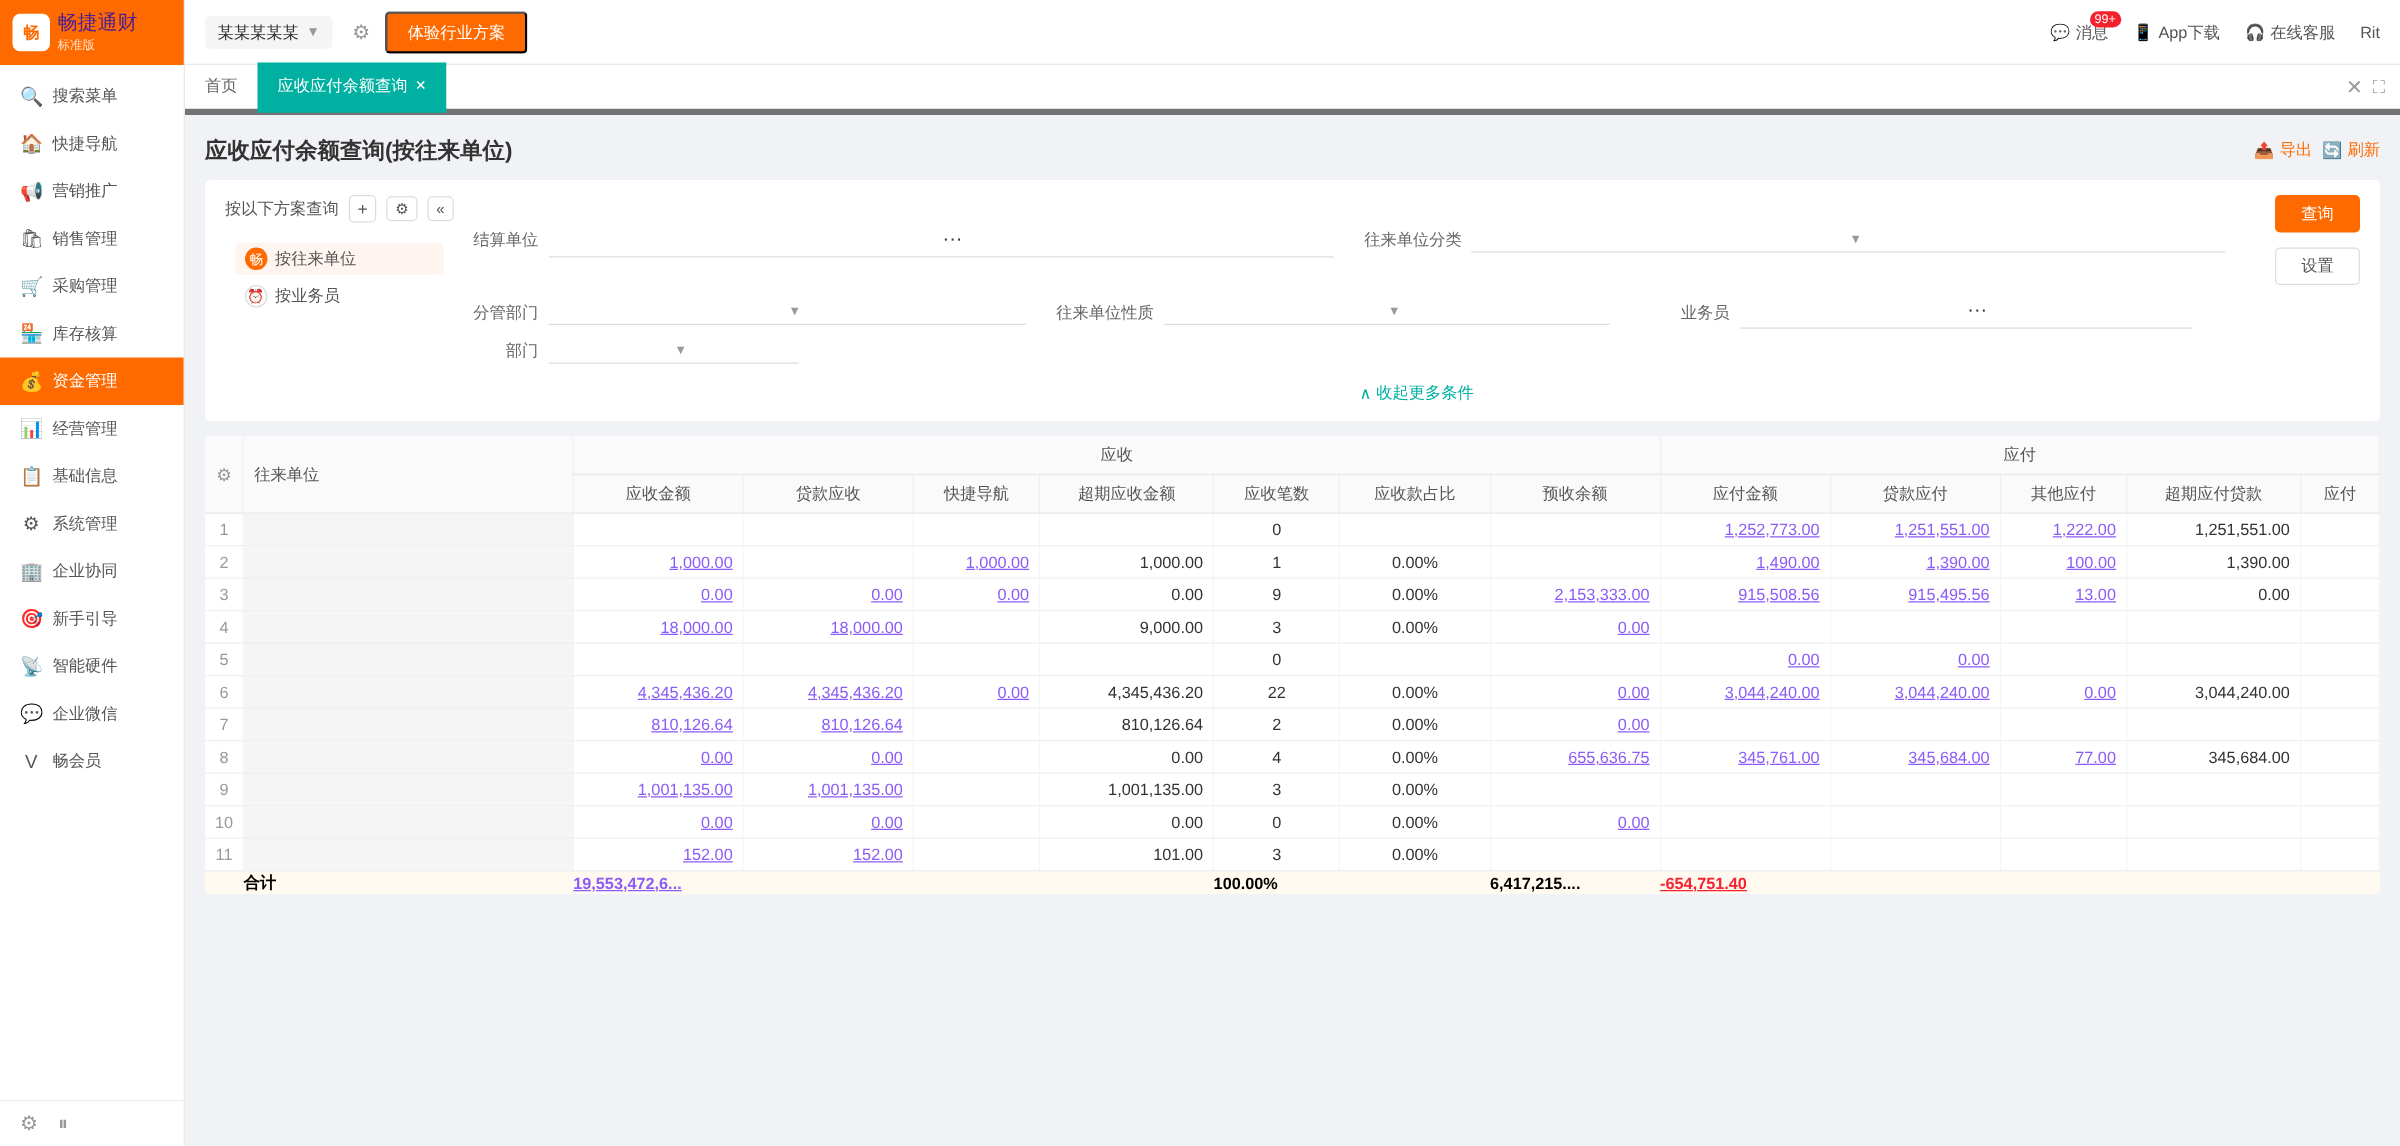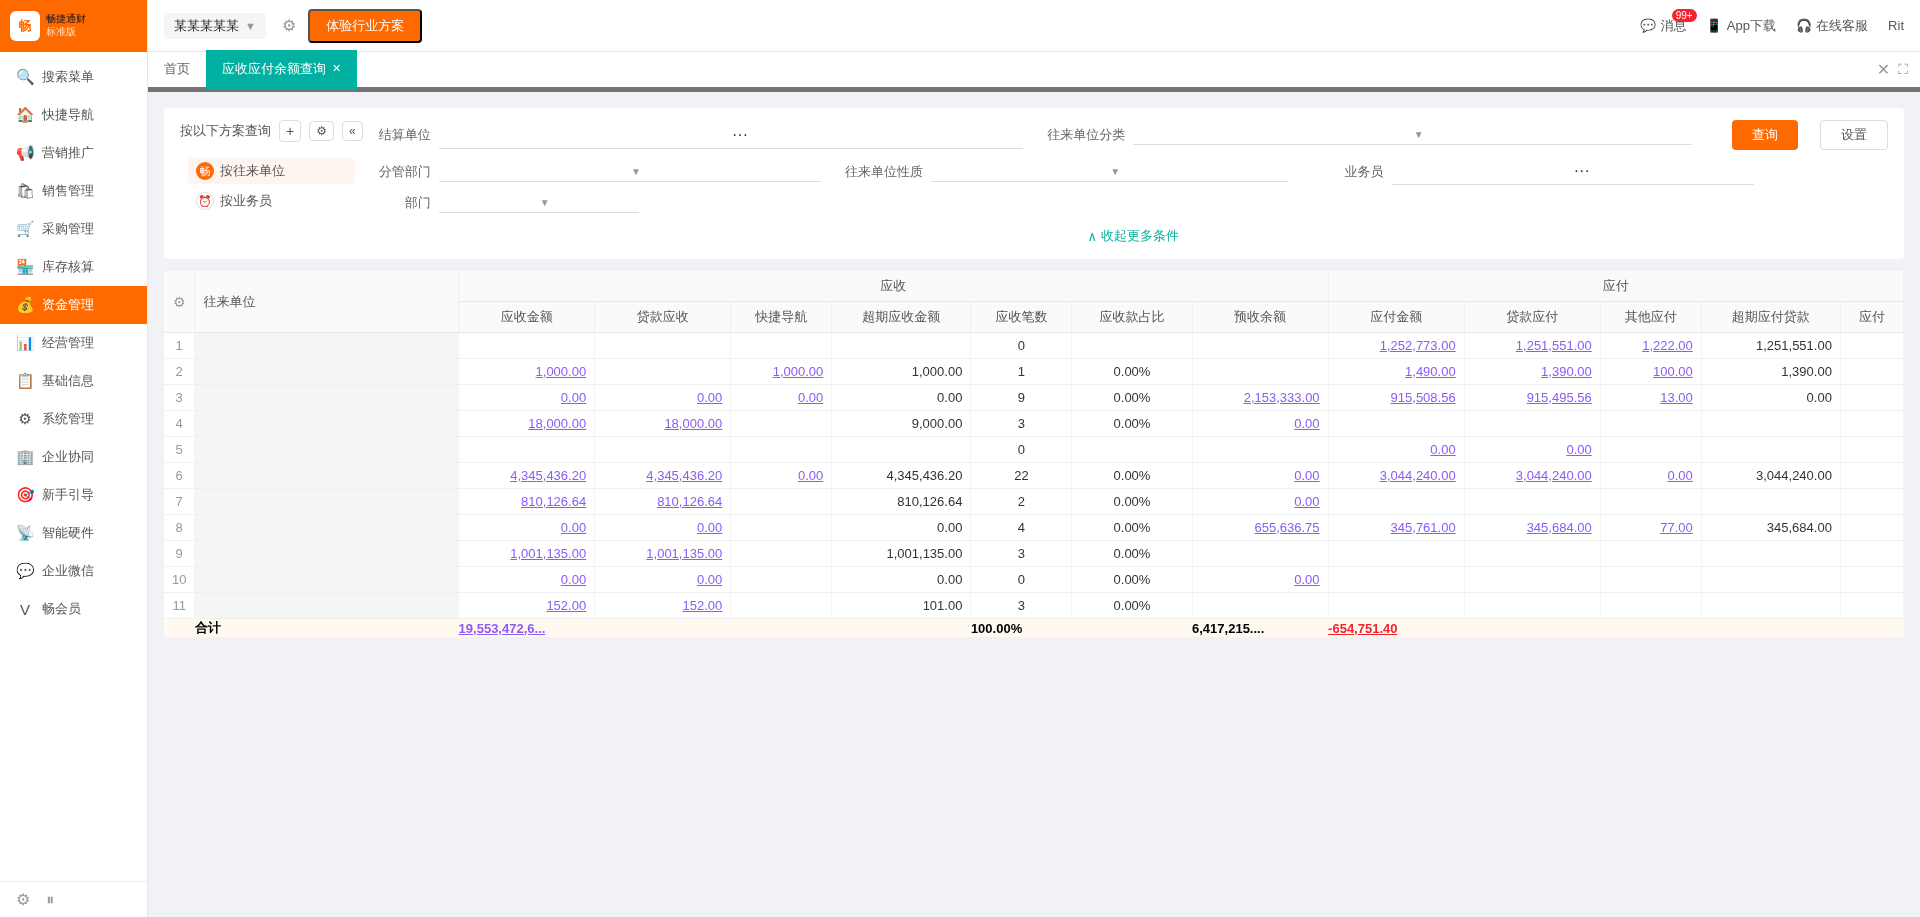--- a/index.html
+++ b/index.html
@@ -23,21 +23,21 @@
       padding: 0 10px;
       gap: 6px;
     }
     .sidebar-logo-icon {
       width: 30px; height: 30px;
       background: #fff;
       border-radius: 6px;
       display: flex; align-items: center; justify-content: center;
       font-weight: bold; color: #ff6a00; font-size: 14px;
     }
-    .sidebar-logo-text { color: #0f172a; font-size: 10px; line-height: 1.2; }
+    .sidebar-logo-text { color: #4c1d95; font-size: 16px; line-height: 1.2; }
     .sidebar-logo-badge { font-size: 10px; color: #ffe0c0; }
     .sidebar-nav { flex: 1; overflow-y: auto; padding: 6px 0; }
     .sidebar-item {
       display: flex; align-items: center; gap: 8px;
       padding: 10px 16px; cursor: pointer; color: #555;
       transition: background 0.2s;
     }
     .sidebar-item.active { background: #ff6a00; color: #fff; border-radius: 0; }
     .sidebar-item .icon { font-size: 15px; width: 18px; text-align: center; }
     .sidebar-item .label { font-size: 13px; }
@@ -333,20 +333,33 @@
     </div>
     <div class="tab-bar-right">
       <span style="color:#999;cursor:pointer;font-size:16px;">✕</span>
       <span style="color:#999;cursor:pointer;font-size:14px;">⛶</span>
     </div>
   </div>
 
   <div class="page-content">
     <div class="page-inner">
 
+      <div class="page-title-bar">
+        <span class="page-title">应收应付余额查询(按往来单位)</span>
+        <div class="page-actions">
+          <button class="btn-export">
+            <span>📤</span>
+            <span>导出</span>
+          </button>
+          <button class="btn-refresh">
+            <span>🔄</span>
+            <span>刷新</span>
+          </button>
+        </div>
+      </div>
 
       <div class="search-panel">
         <div style="display:flex;gap:16px;align-items:flex-start;">
 
           <div style="min-width:130px;">
             <div class="search-panel-top">
               <span class="search-label">按以下方案查询</span>
               <button class="btn-add">+</button>
               <button class="btn-settings-small">⚙</button>
               <button class="btn-back">«</button>
@@ -373,21 +386,21 @@
                   <span class="field-dots">···</span>
                 </div>
               </div>
               <div class="search-row-item">
                 <label style="min-width:80px;text-align:right;padding-right:8px;color:#666;">往来单位分类</label>
                 <div class="field-dropdown" style="flex:1;">
                   <span></span>
                   <span class="arrow">▼</span>
                 </div>
               </div>
-              <div style="display:flex;flex-direction:row;gap:22px;margin-left:16px;">
+              <div style="display:flex;flex-direction:column;gap:12px;margin-left:16px;">
                 <button class="btn-query">查询</button>
                 <button class="btn-set">设置</button>
               </div>
             </div>
 
             <div class="search-row" style="margin-top:8px;">
               <div class="search-row-item">
                 <label style="min-width:60px;text-align:right;padding-right:8px;color:#666;">分管部门</label>
                 <div class="field-dropdown" style="flex:1;">
                   <span></span>

